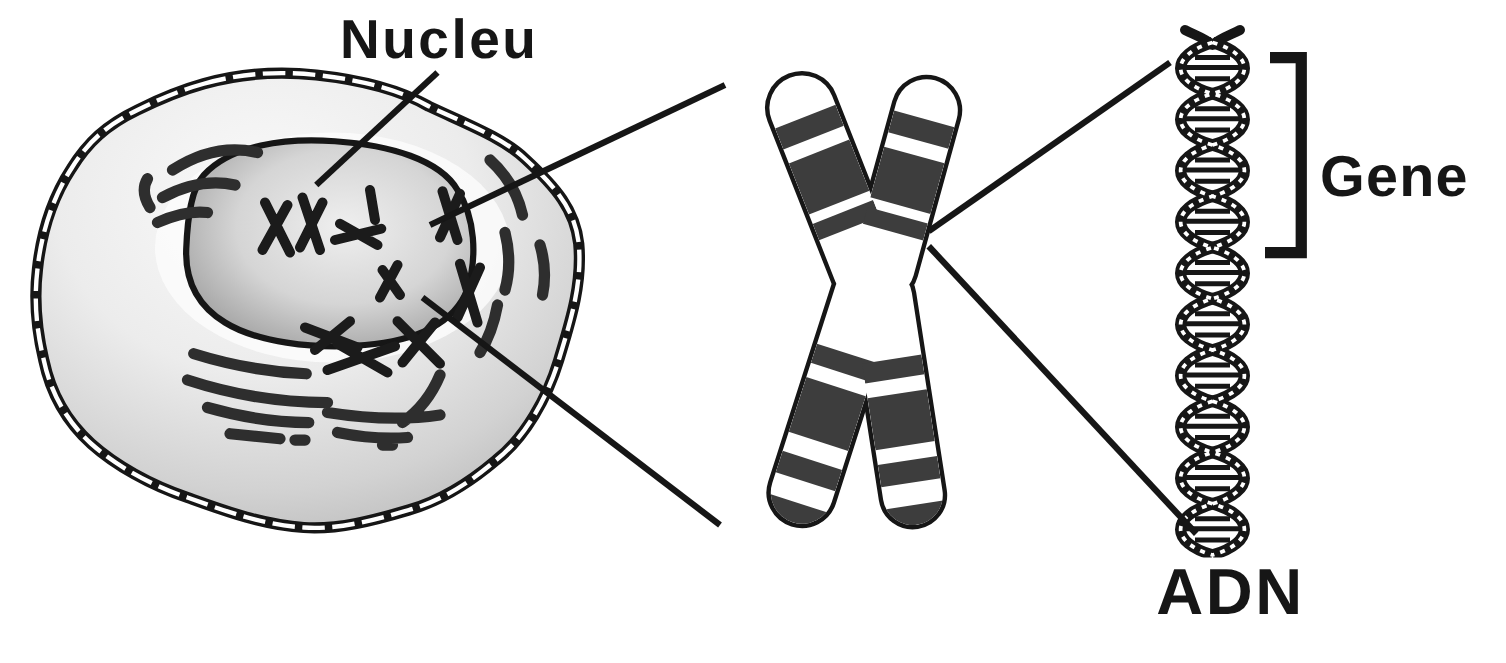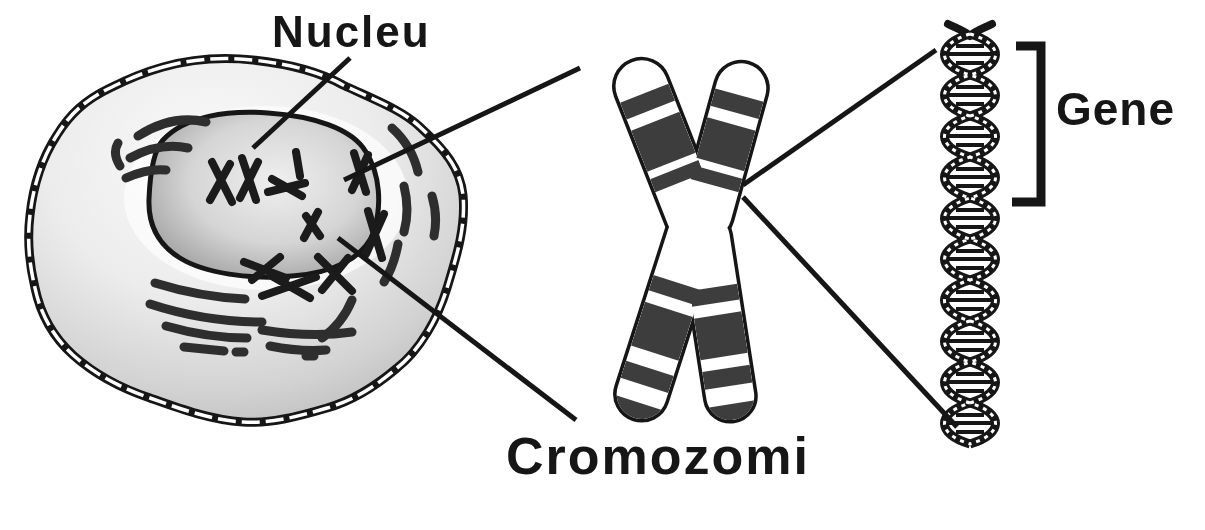--- a/index.html
+++ b/index.html
@@ -17,21 +17,21 @@
   }
   .art{position:absolute;left:0;top:0;width:1205px;height:530px;}
   .label{
     position:absolute;color:var(--ink);font-weight:bold;line-height:1;
     white-space:nowrap;background:var(--background);padding:2px 6px;
   }
   .label-nucleus{left:266px;top:8px;font-size:44px;letter-spacing:2px;}
   .label-cell{left:72px;top:424px;font-size:52px;letter-spacing:1px;}
   .label-chromosomes{left:500px;top:428px;font-size:52px;letter-spacing:2px;}
   .label-dna{left:919px;top:446px;font-size:52px;letter-spacing:2px;}
-  .label-gene{left:1050px;top:84px;font-size:46px;letter-spacing:1px;text-align:center;}
+  .label-gene{left:1050px;top:116px;font-size:46px;letter-spacing:1px;text-align:center;}
 </style>
 </head>
 <body>
 
 <div class="canvas">
 
   <svg class="art" viewBox="0 0 1205 530" aria-hidden="true">
     <defs>
       <radialGradient id="cellGrad" cx="0.42" cy="0.28" r="0.85">
         <stop offset="0" stop-color="#fafafa"></stop>
@@ -148,15 +148,15 @@
     <g stroke="var(--ink,#161616)" stroke-width="5">
       <line x1="350" y1="58" x2="253" y2="148"></line>
       <line x1="344" y1="180" x2="580" y2="68"></line>
       <line x1="338" y1="238" x2="576" y2="420"></line>
       <line x1="743" y1="185" x2="936" y2="50"></line>
       <line x1="743" y1="197" x2="957" y2="427"></line>
     </g>
   </svg>
 
   <div class="label label-nucleus">Nucleu</div>
-  <div class="label label-chromosomes">Cromozomi</div>
+  <div class="label label-dna">ADN</div>
   <div class="label label-gene">Gene</div>
 </div>
 
 </body></html>

